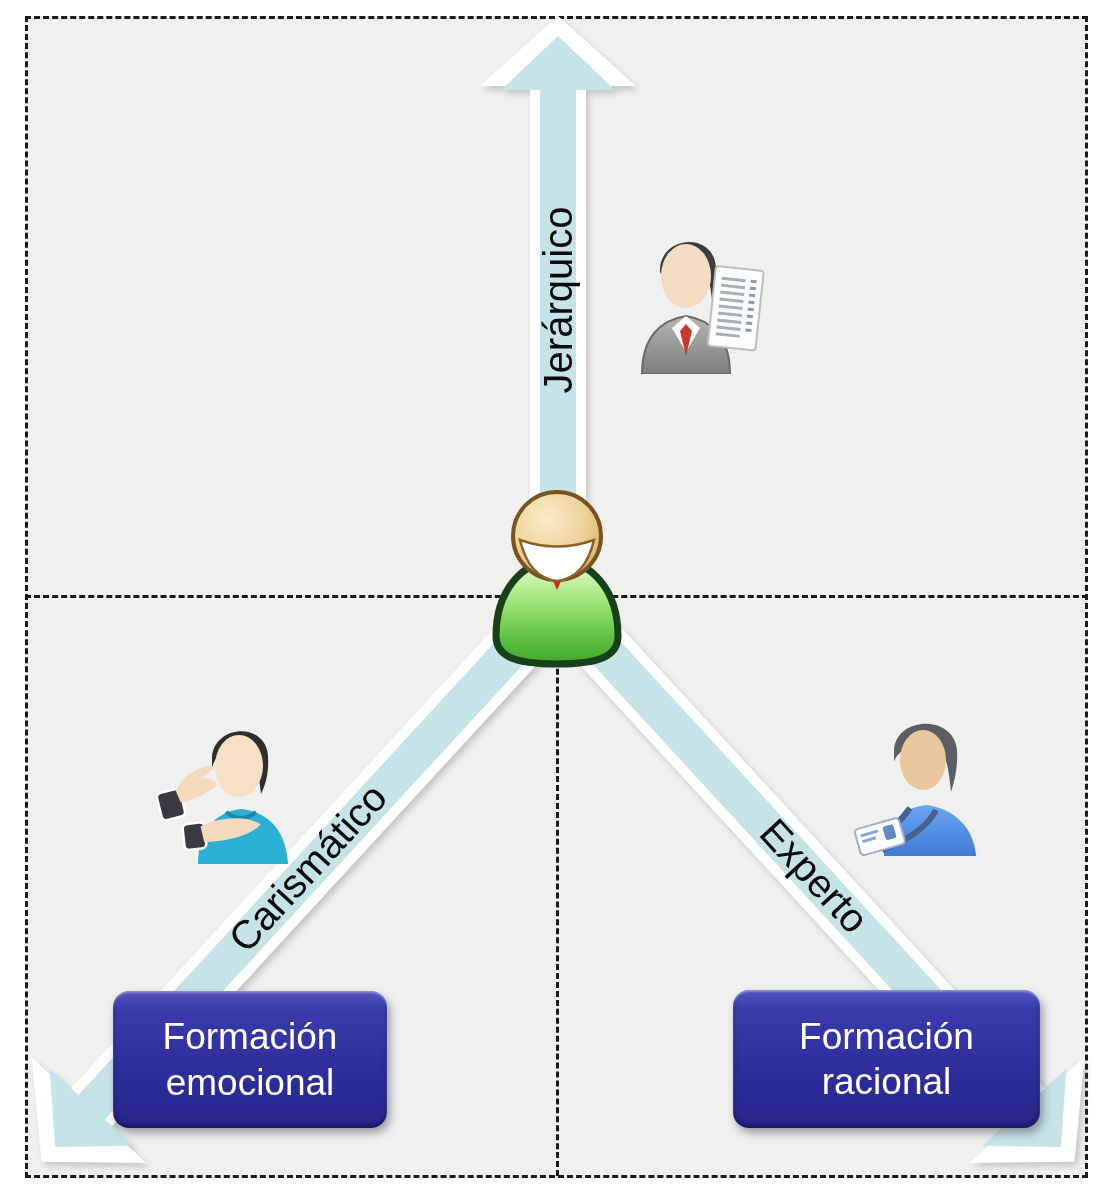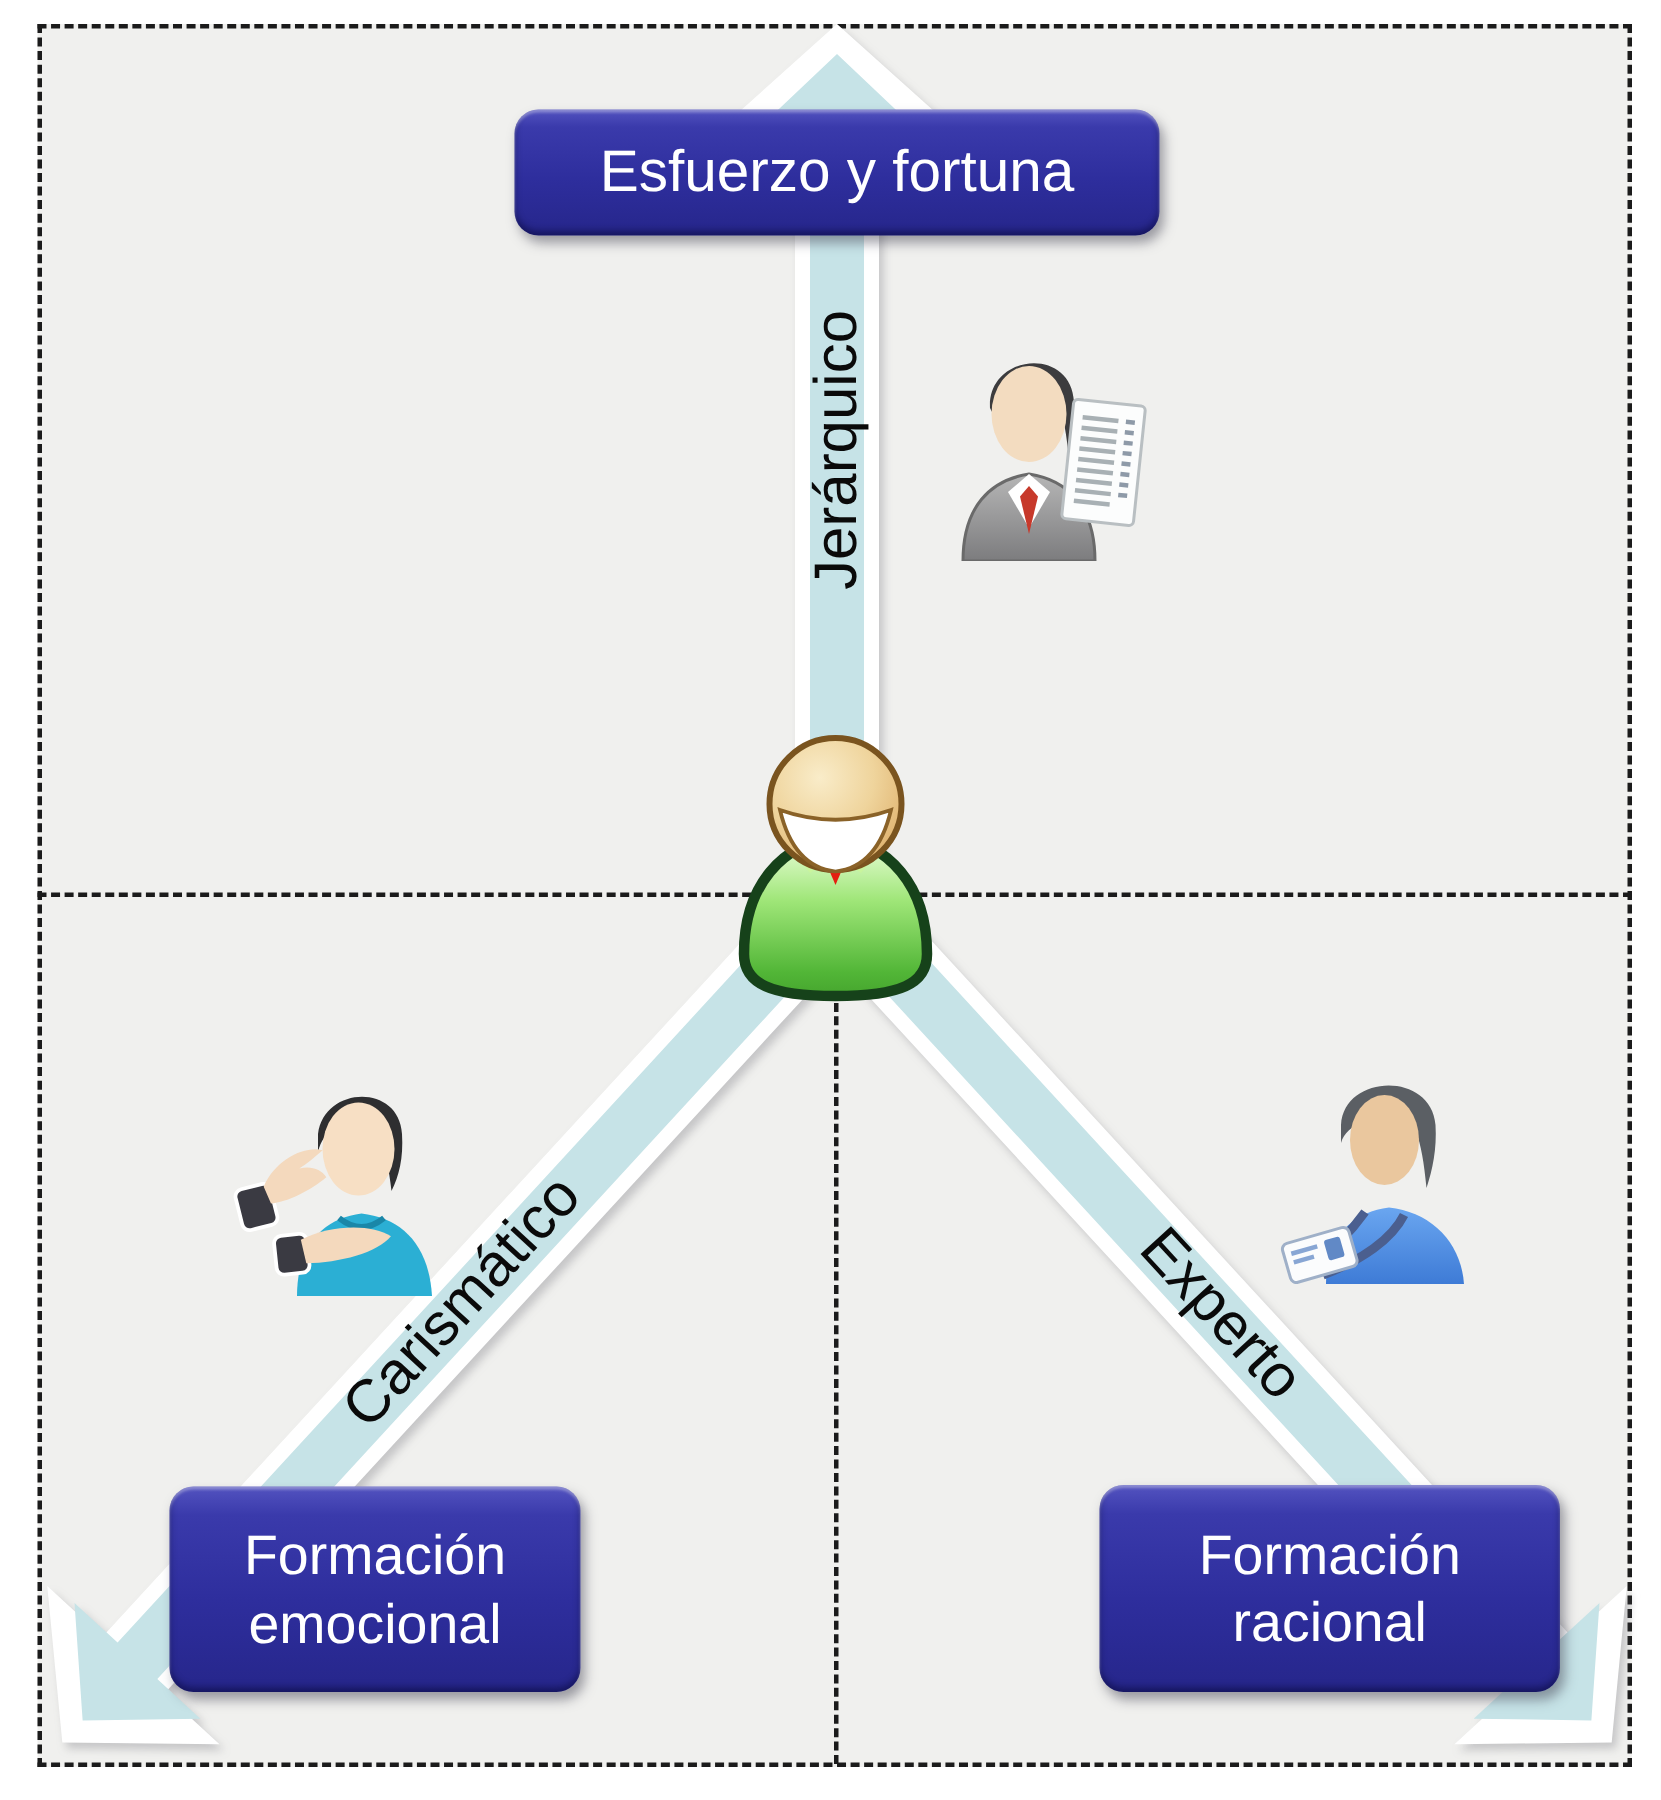--- a/index.html
+++ b/index.html
@@ -52,23 +52,20 @@
     <g transform="translate(558,600) rotate(47.4)">
       <path class="arrow-outer" d="M0,-28 L693,-28 L693,-78 L763,0 L693,78 L693,28 L0,28 Z"></path>
       <path class="arrow-inner" d="M0,-18 L689,-18 L689,-57 L743,0 L689,57 L689,18 L0,18 Z"></path>
     </g>
   </svg>
 
   <div class="axis-label axis-vert">Jerárquico</div>
   <div class="axis-label axis-left">Carismático</div>
   <div class="axis-label axis-right">Experto</div>
 
-  <div class="bluebox box-top">
-    <span>Esfuerzo y fortuna</span>
-  </div>
   <div class="bluebox box-bl">
     <span>Formación
 emocional</span>
   </div>
   <div class="bluebox box-br">
     <span>Formación
 racional</span>
   </div>
 
   <svg class="icon" style="left:634px;top:222px" width="140" height="152" viewBox="0 0 140 152">

